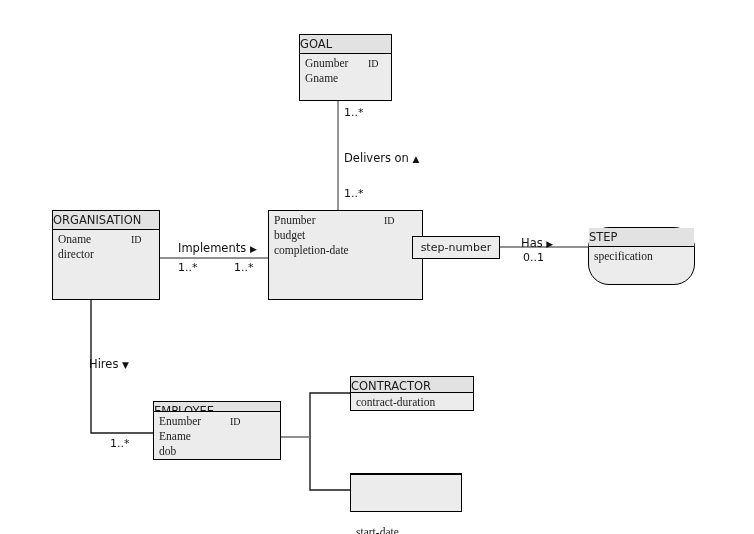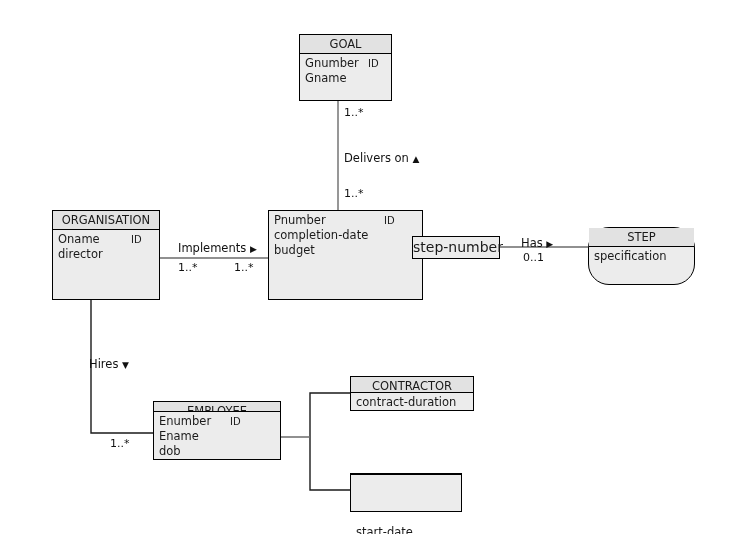--- a/index.html
+++ b/index.html
@@ -26,53 +26,53 @@
     box-sizing: border-box;
     border: 1px solid #000000;
     background: #ececec;
     display: flex;
     flex-direction: column;
   }
   .entity-title {
     box-sizing: border-box;
     height: 19px;
     line-height: 18px;
-    text-align: center;
     font-size: 11.5px;
     color: #1a1a1a;
     background: #e2e2e2;
     border-bottom: 1px solid #000000;
     white-space: nowrap;
     overflow: hidden;
   }
   .entity-body {
     position: relative;
     flex: 1 1 auto;
     padding: 2px 8px 0 0;
+    font-family: Liberation Serif, serif;
   }
   .attr {
     position: relative;
     height: 15px;
     line-height: 15px;
     font-size: 11.5px;
     color: #1a1a1a;
     padding-left: 5px;
     white-space: nowrap;
   }
   .attr .idtag {
     position: absolute;
     font-size: 10px;
     color: #1a1a1a;
   }
   .qualifier {
     position: absolute;
     box-sizing: border-box;
     border: 1px solid #000000;
     background: #ececec;
-    font-size: 14px;
+    font-size: 11px;
     color: #1a1a1a;
     line-height: 21px;
     text-align: center;
     white-space: nowrap;
   }
   .label {
     position: absolute;
     font-size: 11.5px;
     color: #111111;
     white-space: nowrap;
@@ -128,24 +128,24 @@
   </div>
 </div>
 
 <div class="entity" style="left:268px; top:210px; width:155px; height:90px;">
   <div class="entity-body">
     <div class="attr">
       <span>Pnumber</span>
       <span class="idtag" style="left:115px;">ID</span>
     </div>
     <div class="attr">
+      <span>budget</span>
+    </div>
+    <div class="attr">
       <span>completion-date</span>
-    </div>
-    <div class="attr">
-      <span>budget</span>
     </div>
   </div>
 </div>
 
 <div class="qualifier" style="left:412px; top:236px; width:88px; height:23px;">step-number</div>
 
 <div class="entity" style="left:588px; top:227px; width:107px; height:58px;border-radius:21px;">
   <div class="entity-title">STEP</div>
   <div class="entity-body">
     <div class="attr">

